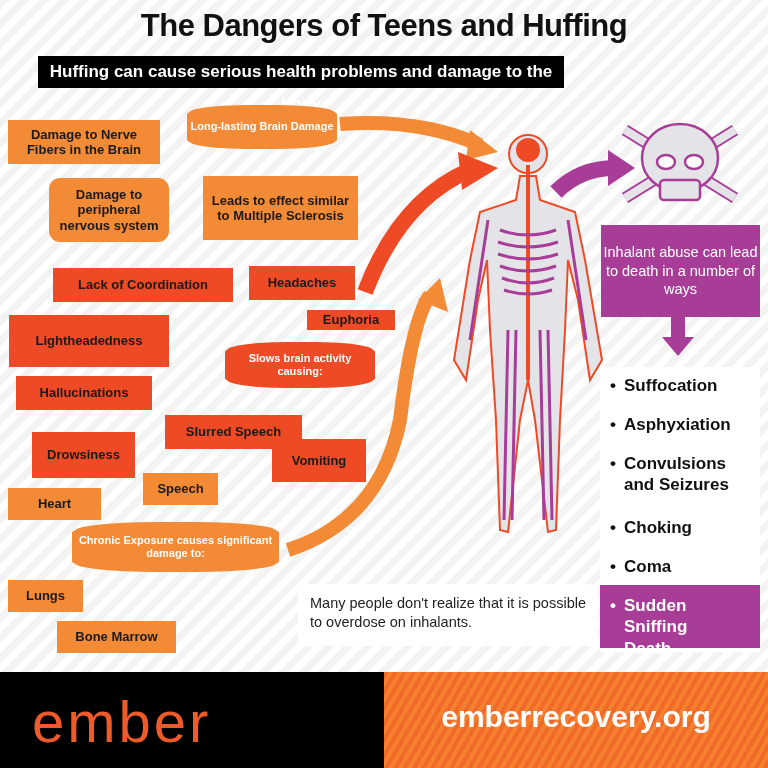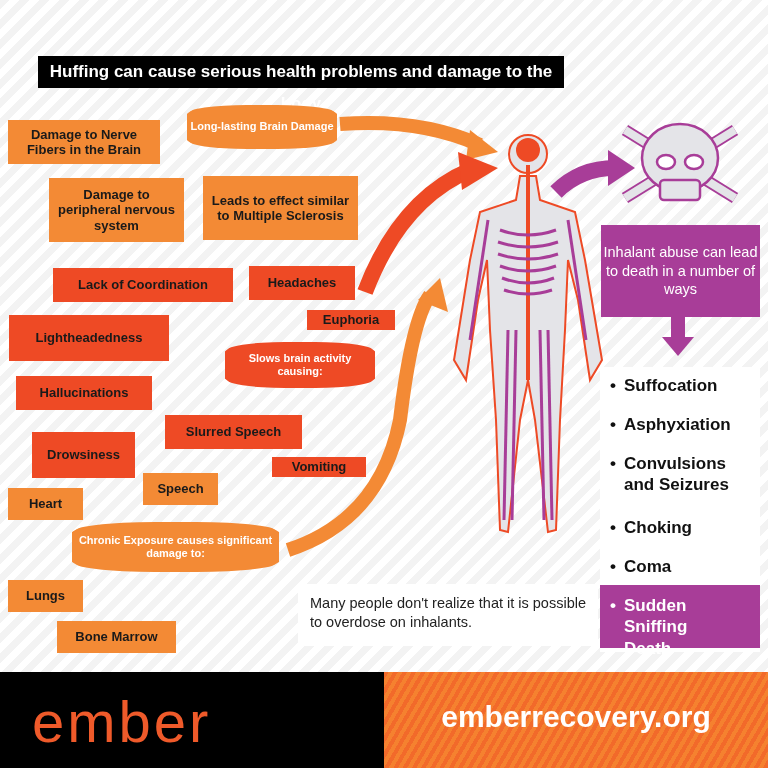--- a/index.html
+++ b/index.html
@@ -23,20 +23,21 @@
   .note { position:absolute; left:298px; top:584px; width:300px; height:62px; background:#fff; font-size:14.5px; color:#222; padding:10px 12px; line-height:1.3; }
   .footer-left { position:absolute; left:0; top:672px; width:384px; height:96px; background:#000; }
   .footer-right { position:absolute; left:384px; top:672px; width:384px; height:96px; background: repeating-linear-gradient(120deg, #f26a2a 0 4px, #f5812f 4px 8px); }
   .logo { position:absolute; left:32px; top:688px; font-size:58px; color:#ef5a2a; letter-spacing:3px; font-weight:normal; }
   .url { position:absolute; left:384px; top:700px; width:384px; text-align:center; color:#fff; font-size:30px; font-weight:bold; }
 </style>
 </head>
 <body>
 
 <div class="canvas">
+  <div class="title">The Dangers of Teens and Huffing</div>
   <div class="subtitle">Huffing can cause serious health problems and damage to the body</div>
 
   <svg style="position:absolute;left:0;top:0" width="768" height="768">
 
     <path d="M340 124 Q420 118 480 145" stroke="#f38a35" stroke-width="14" fill="none"></path>
     <polygon points="470,130 498,152 466,160" fill="#f38a35"></polygon>
 
     <path d="M365 292 Q400 200 470 170" stroke="#ee4a25" stroke-width="16" fill="none"></path>
     <polygon points="458,152 498,168 462,190" fill="#ee4a25"></polygon>
 
@@ -77,35 +78,35 @@
       <line x1="735" y1="130" x2="625" y2="198" stroke-width="8" stroke="#e4e4e8"></line>
       <ellipse cx="680" cy="158" rx="38" ry="34"></ellipse>
       <rect x="660" y="180" width="40" height="20" rx="4"></rect>
       <ellipse cx="666" cy="162" rx="9" ry="7" fill="#fff"></ellipse>
       <ellipse cx="694" cy="162" rx="9" ry="7" fill="#fff"></ellipse>
     </g>
   </svg>
 
   <div class="pill o" style="left:187px;top:105px;width:150px;height:44px;">Long-lasting Brain Damage</div>
   <div class="box o" style="left:8px;top:120px;width:152px;height:44px;">Damage to Nerve Fibers in the Brain</div>
-  <div class="box o" style="left:49px;top:178px;width:135px;height:64px;">Damage to peripheral nervous system</div>
+  <div class="box o" style="left:49px;top:178px;width:120px;height:64px;border-radius:11px;">Damage to peripheral nervous system</div>
   <div class="box o" style="left:203px;top:176px;width:155px;height:64px;">Leads to effect similar to Multiple Sclerosis</div>
 
   <div class="box r" style="left:53px;top:268px;width:180px;height:34px;">Lack of Coordination</div>
   <div class="box r" style="left:249px;top:266px;width:106px;height:34px;">Headaches</div>
-  <div class="box r" style="left:9px;top:315px;width:160px;height:46px;">Lightheadedness</div>
+  <div class="box r" style="left:9px;top:315px;width:160px;height:52px;">Lightheadedness</div>
   <div class="box r" style="left:307px;top:310px;width:88px;height:20px;">Euphoria</div>
   <div class="pill r" style="left:180px;top:342px;width:150px;height:46px;margin-left:45px;">Slows brain activity causing:</div>
   <div class="box r" style="left:16px;top:376px;width:136px;height:34px;">Hallucinations</div>
   <div class="box r" style="left:165px;top:415px;width:137px;height:34px;">Slurred Speech</div>
   <div class="box r" style="left:32px;top:432px;width:103px;height:46px;">Drowsiness</div>
-  <div class="box r" style="left:272px;top:457px;width:94px;height:20px;">Vomiting</div>
+  <div class="box r" style="left:272px;top:439px;width:94px;height:43px;">Vomiting</div>
 
   <div class="box o" style="left:143px;top:473px;width:75px;height:32px;">Speech</div>
-  <div class="box o" style="left:8px;top:488px;width:75px;height:32px;">Heart</div>
+  <div class="box o" style="left:8px;top:488px;width:93px;height:32px;">Heart</div>
   <div class="pill o" style="left:72px;top:522px;width:207px;height:50px;">Chronic Exposure causes significant damage to:</div>
   <div class="box o" style="left:8px;top:580px;width:75px;height:32px;">Lungs</div>
   <div class="box o" style="left:57px;top:621px;width:119px;height:32px;">Bone Marrow</div>
 
   <div class="deathbox">Inhalant abuse can lead to death in a number of ways</div>
   <div class="list">
     <div class="li" style="top:8px;">
         <span class="b">•</span>
         <span class="t">Suffocation</span>
       </div>

